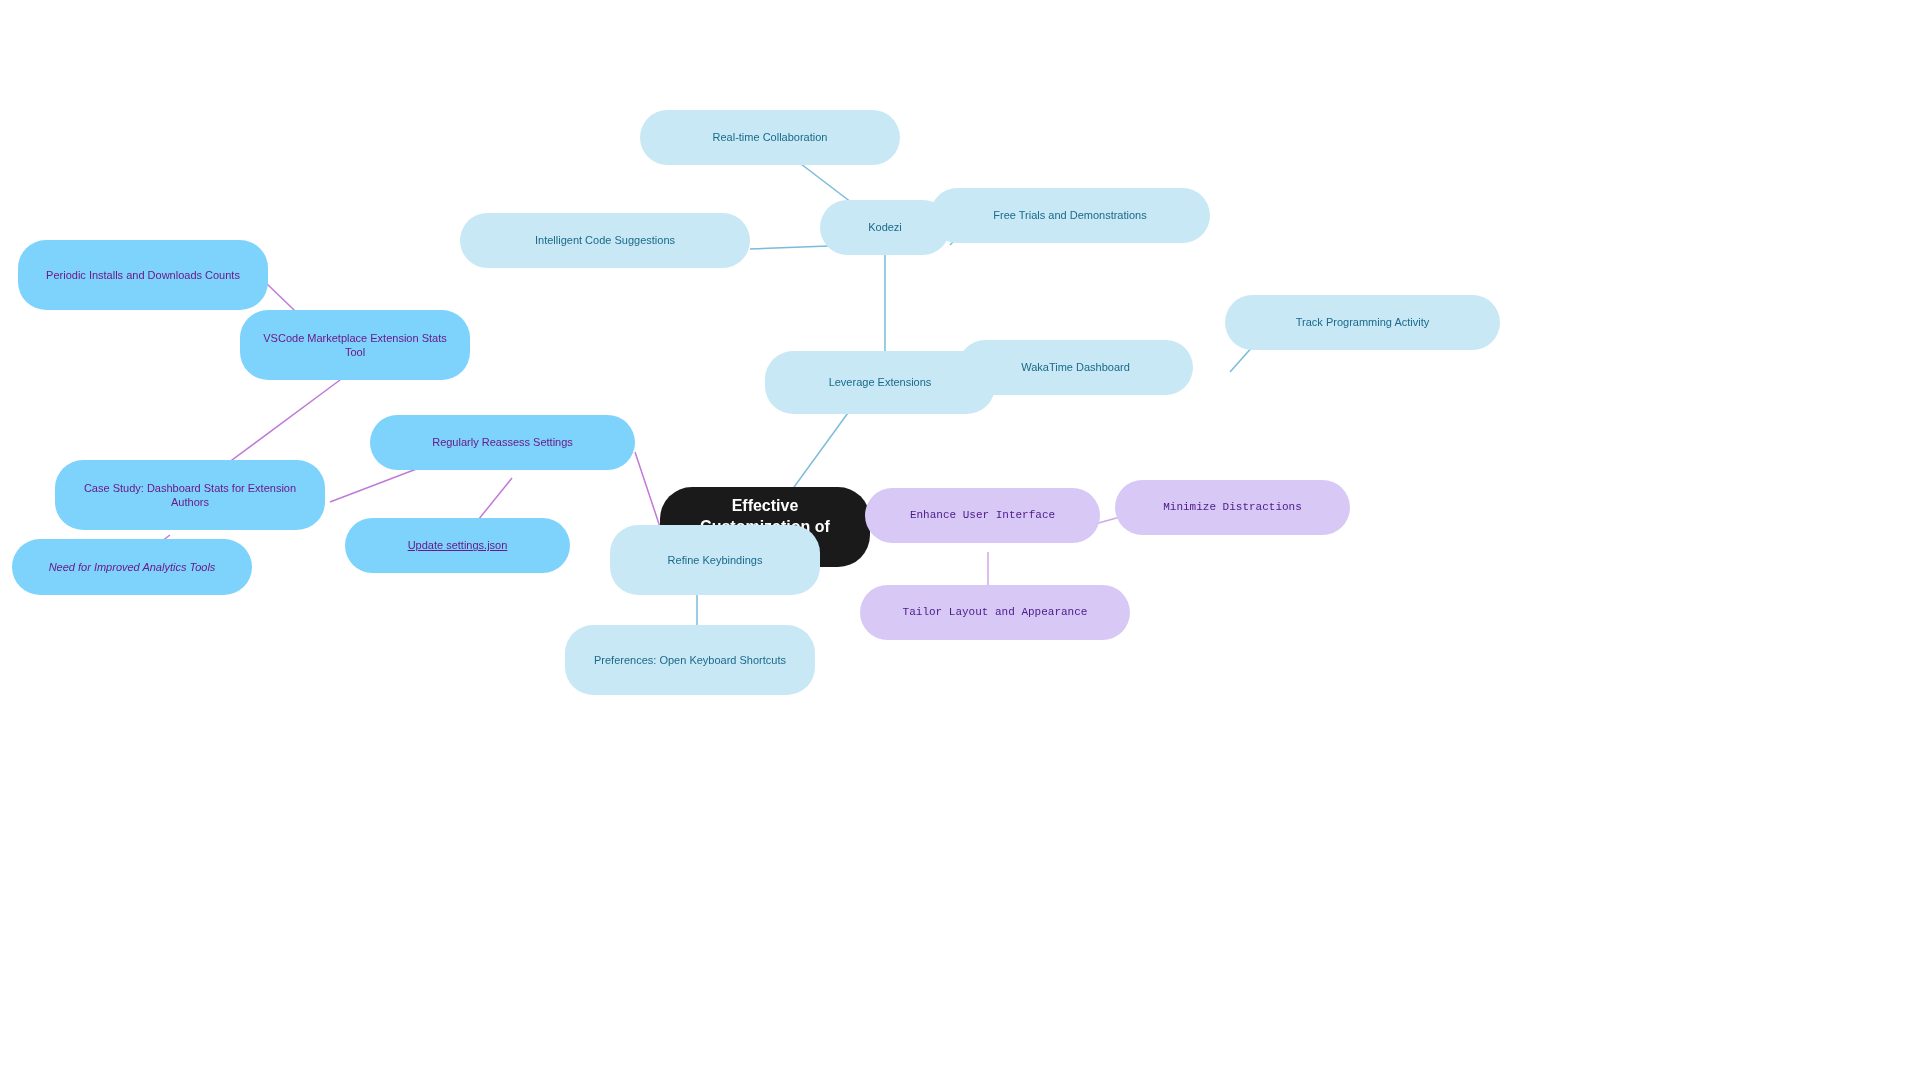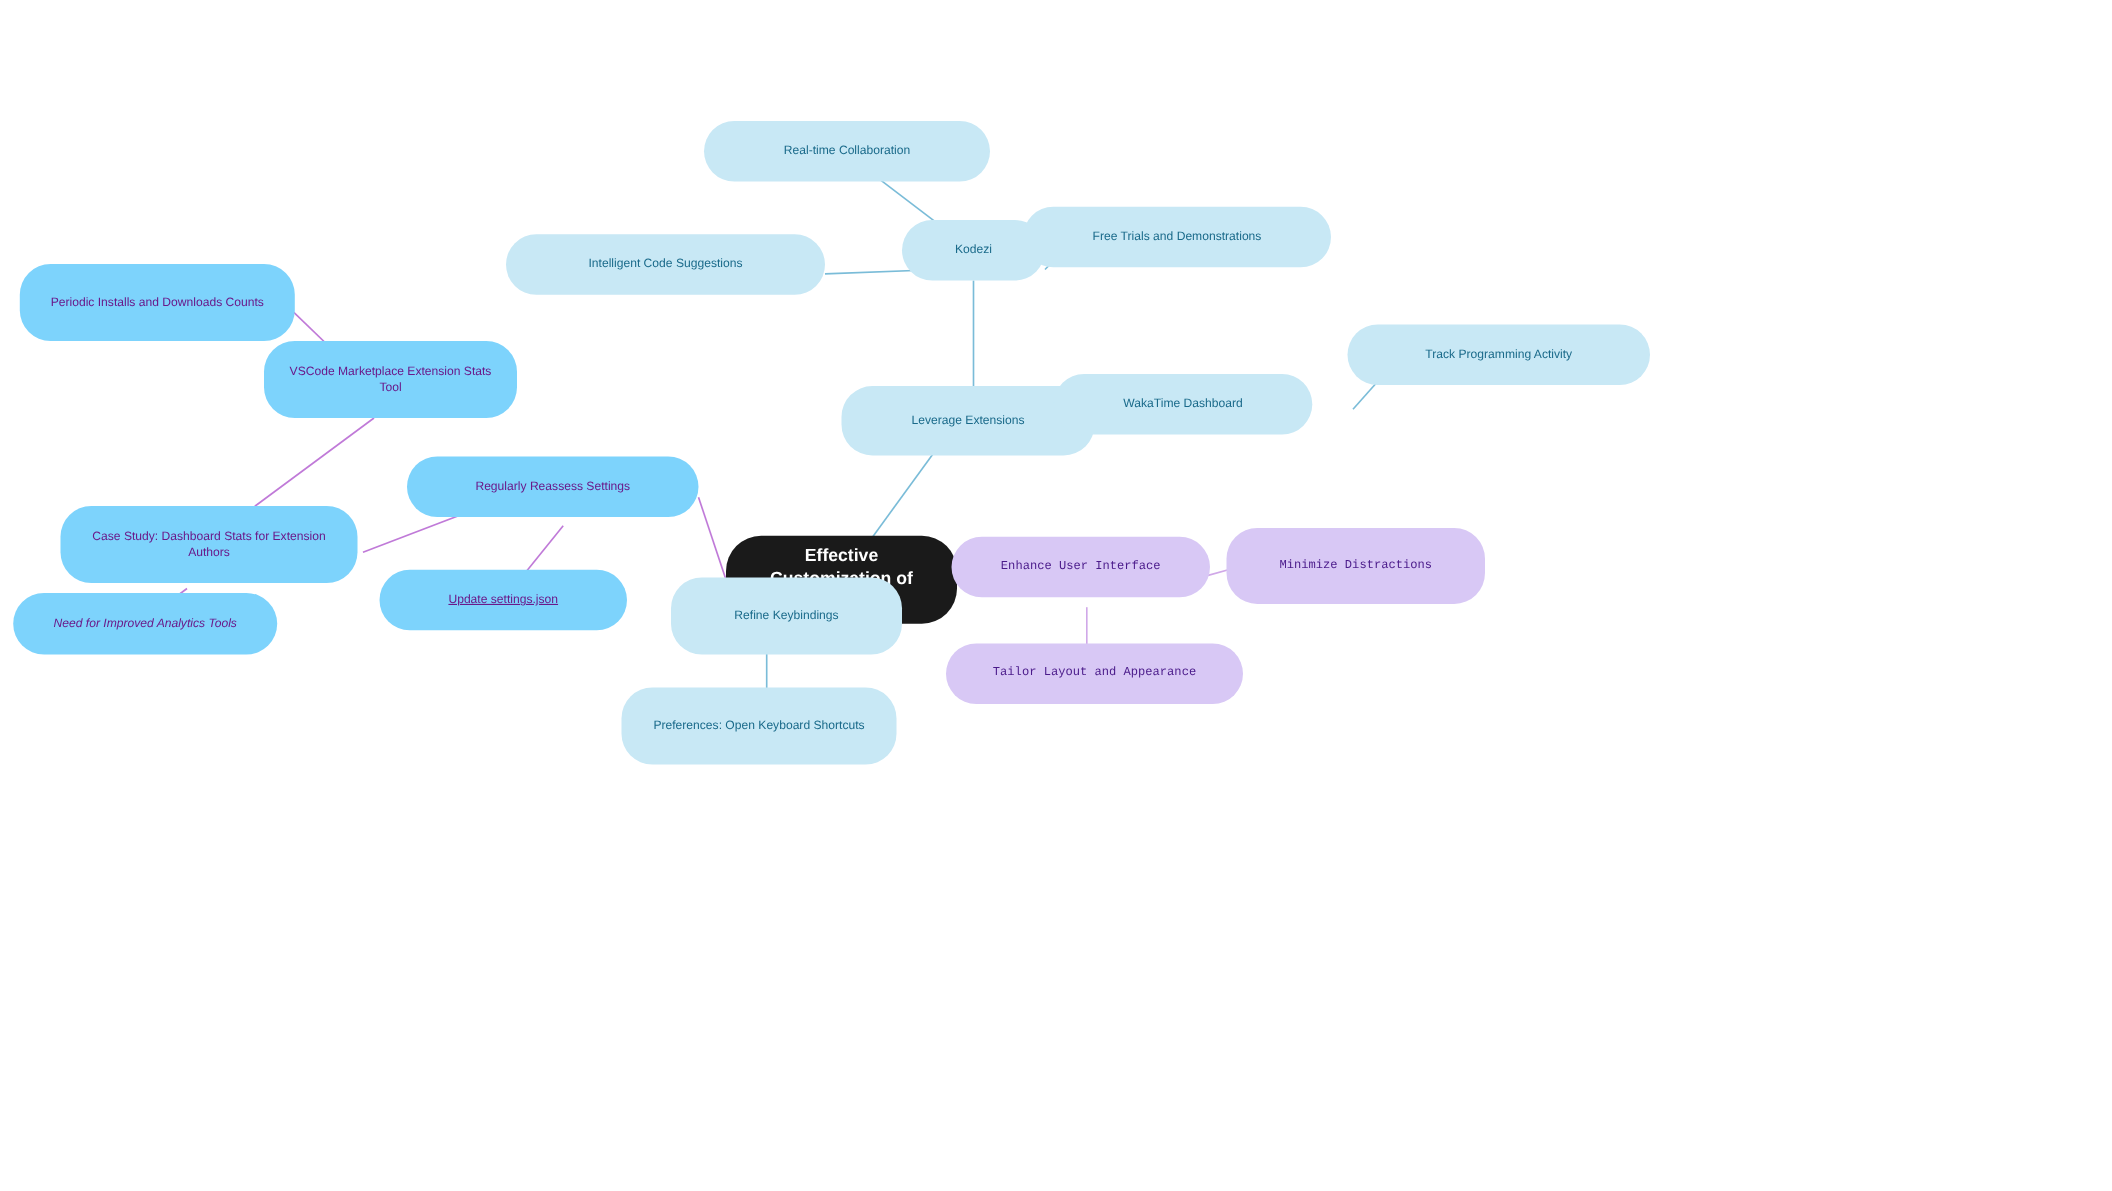--- a/index.html
+++ b/index.html
@@ -140,15 +140,15 @@
 Extension Stats Tool</div>
 
 <div class="node node-purple" style="left: 18px; top: 240px; width: 250px; height: 70px;">Periodic Installs and Downloads
 Counts</div>
 
 <div class="node node-purple" style="left: 12px; top: 539px; width: 240px; height: 56px; font-style: italic;">Need for Improved Analytics
 Tools</div>
 
 <div class="node node-lavender" style="left: 865px; top: 488px; width: 235px; height: 55px;">Enhance User Interface</div>
 
-<div class="node node-lavender" style="left: 1115px; top: 480px; width: 235px; height: 69px;">Minimize Distractions</div>
+<div class="node node-lavender" style="left: 1115px; top: 480px; width: 235px; height: 55px;">Minimize Distractions</div>
 
 <div class="node node-lavender" style="left: 860px; top: 585px; width: 270px; height: 55px;">Tailor Layout and Appearance</div>
 
 </body></html>

